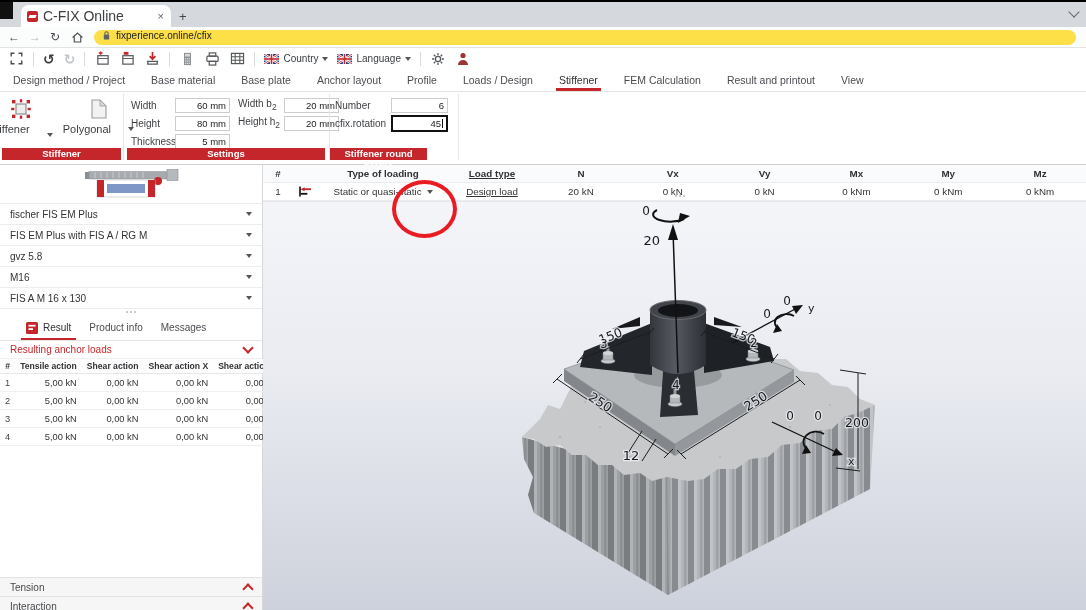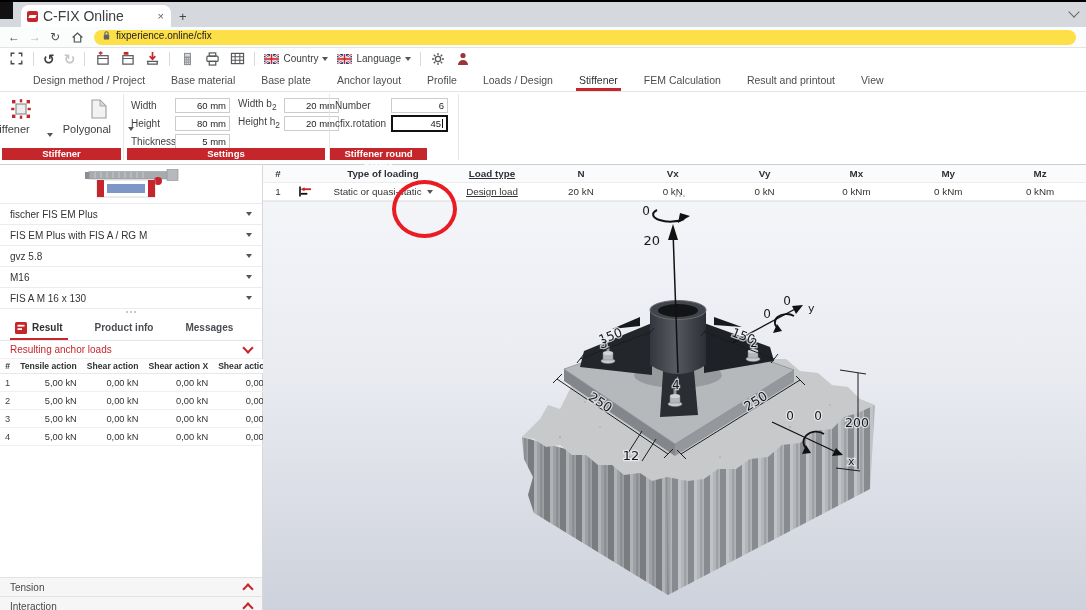--- a/index.html
+++ b/index.html
@@ -24,21 +24,21 @@
   
   .toolbar{height:21px;background:#fff;display:flex;align-items:center;gap:9px;padding:0 8px;}
   .tb-sep{width:1px;height:14px;background:#d9d9d9;}
   .tb-ic{display:flex;align-items:center;justify-content:center;width:16px;height:16px;}
   .tb-gl{font-size:14px;line-height:1;color:#3a3d40;font-weight:bold;}
   .tb-gl.dis{color:#c3c6c9;}
   .dd-group{display:flex;align-items:center;gap:4px;}
   .dd-label{font-size:10px;color:#3c4043;}
   .caret{width:0;height:0;border-left:3.5px solid transparent;border-right:3.5px solid transparent;border-top:4px solid #555;}
   
-  .navtabs{height:22px;background:#fff;border-bottom:1px solid #e4e4e4;display:flex;align-items:stretch;padding-left:20px;}
+  .navtabs{height:22px;background:#fff;border-bottom:1px solid #e4e4e4;display:flex;align-items:stretch;padding-left:0;}
   .ntab{display:flex;align-items:center;padding:0 13px;font-size:10.5px;color:#4a4d51;position:relative;white-space:nowrap;}
   .ntab.active{color:#2f3134;}
   .ntab.active::after{content:"";position:absolute;left:10px;right:10px;bottom:0;height:3px;background:#c5262b;}
   
   .ribbon{position:relative;height:72px;background:#fff;border-bottom:1px solid #cfcfcf;}
   .vdiv{position:absolute;top:2px;height:66px;width:1px;background:#e6e6e6;}
   .gbar{position:absolute;bottom:2px;height:12px;background:#c5262b;color:#fff;font-size:9.5px;font-weight:bold;
         text-align:center;line-height:12px;}
   .panel{position:absolute;top:0;height:70px;}
   .pwidgets{display:flex;gap:10px;justify-content:center;padding-top:5px;}
@@ -53,21 +53,21 @@
   .annotation-ellipse{position:absolute;left:392px;top:88px;width:57px;height:50px;border:4px solid #ea1c23;
         border-radius:50%;pointer-events:none;z-index:5;}
   
   .content{display:flex;height:450px;}
   .sidebar{width:262px;border-right:1px solid #d8d8d8;display:flex;flex-direction:column;background:#fff;}
   .product{height:38px;display:flex;align-items:center;justify-content:center;}
   .sel{height:20px;border-bottom:1px solid #ececec;display:flex;align-items:center;padding:0 10px;font-size:10px;color:#333;text-align:right;}
   .sel .sp{flex:1;}
   .drag-dots{height:6px;display:flex;align-items:center;justify-content:center;gap:2px;}
   .drag-dots i{width:2px;height:2px;border-radius:50%;background:#b9b9b9;}
-  .side-tabs{height:25px;border-bottom:1px solid #e5e5e5;display:flex;align-items:stretch;padding-left:6px;gap:14px;font-weight:bold;}
+  .side-tabs{height:25px;border-bottom:1px solid #e5e5e5;display:flex;align-items:stretch;padding-left:17px;gap:0;}
   .stab{display:flex;align-items:center;gap:5px;padding:0 9px;font-size:10px;color:#4a4d51;position:relative;}
   .stab.active{color:#2f3134;}
   .stab.active::after{content:"";position:absolute;left:4px;right:4px;bottom:0;height:2.5px;background:#c5262b;}
   .side-section{height:17px;display:flex;align-items:center;padding:0 10px;font-size:10px;color:#c5262b;border-bottom:1px solid #f0f0f0;}
   .side-section .sp{flex:1;}
   .chev{width:6px;height:6px;border-right:2px solid #c5262b;border-bottom:2px solid #c5262b;display:inline-block;}
   .chev.down{transform:rotate(45deg);margin-top:-3px;}
   .chev.up{transform:rotate(-135deg);margin-top:3px;}
   .anchor-table{width:100%;border-collapse:collapse;table-layout:auto;}
   .anchor-table th{font-size:8.6px;font-weight:bold;color:#2f3134;padding:2px 5px;border-bottom:1px solid #e8e8e8;

